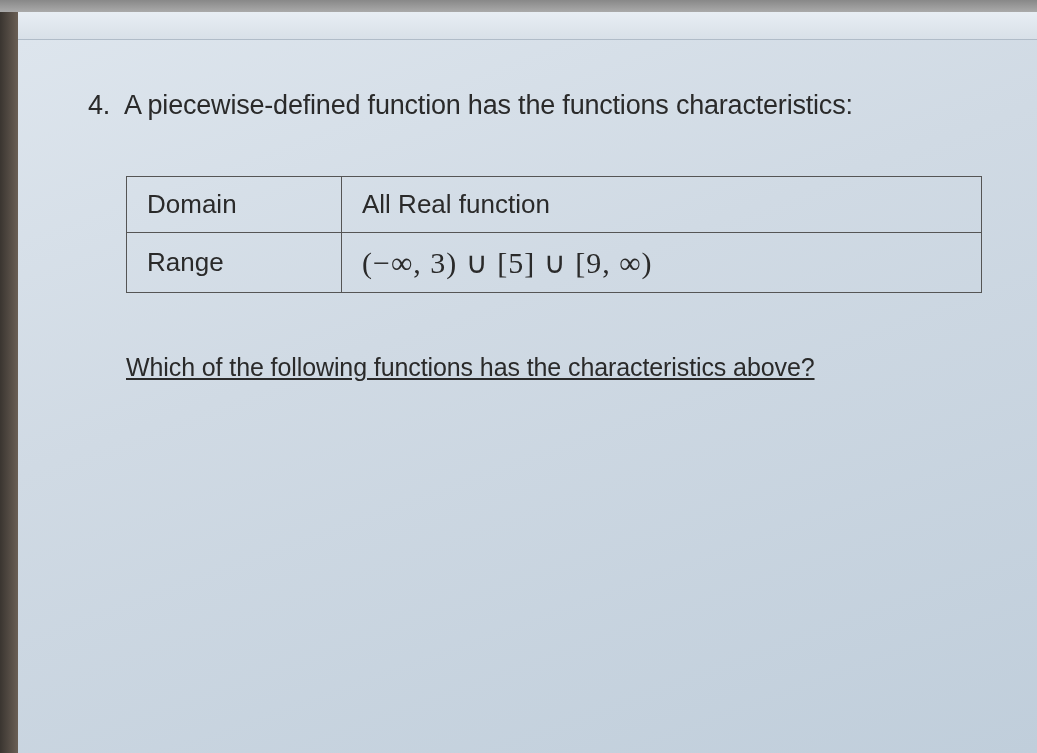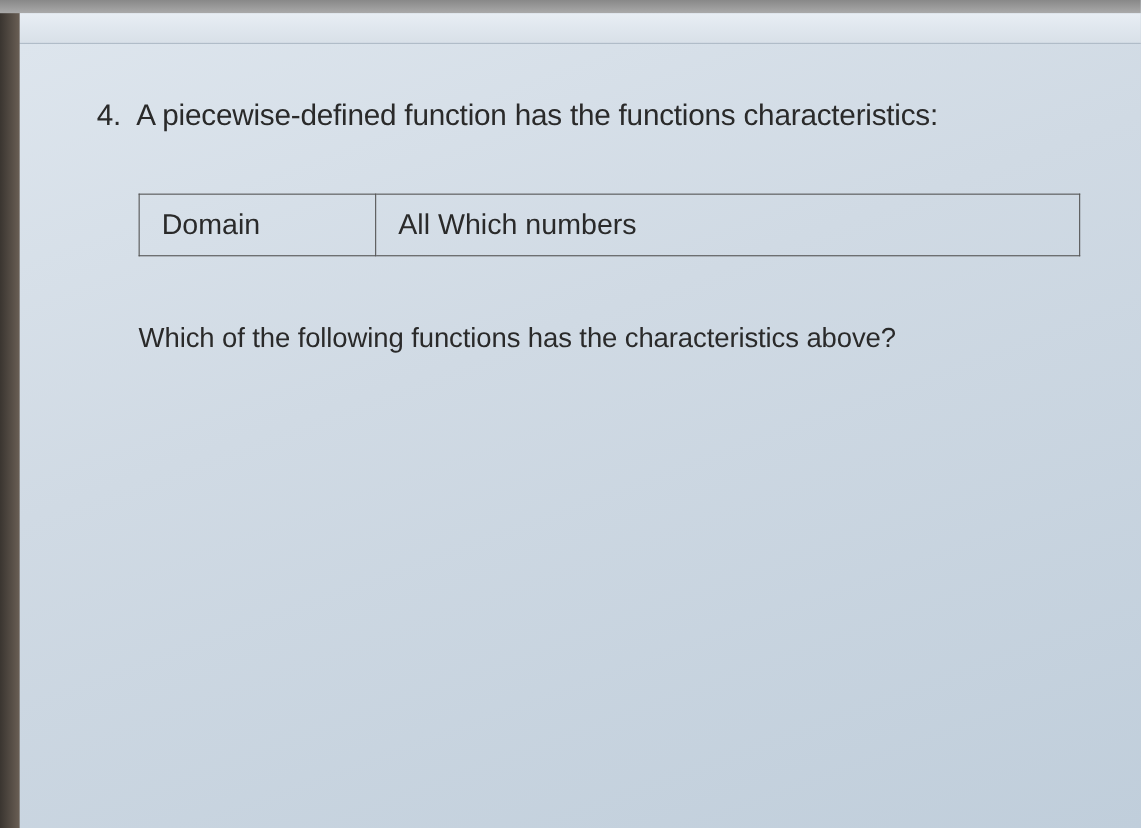--- a/index.html
+++ b/index.html
@@ -79,40 +79,47 @@
     .math-expr {
       font-family: 'Cambria Math', 'Times New Roman', serif;
       font-size: 30px;
       letter-spacing: 1px;
     }
     .follow-up {
       font-size: 25px;
       color: #2a2a2a;
       margin-left: 38px;
       letter-spacing: -0.1px;
+      text-decoration: underline;
     }
   </style>
 </head>
 <body>
 
 <div class="screen-edge-left"></div>
 <div class="screen-edge-top"></div>
 <div class="top-bar"></div>
 
 <div class="content-area">
 
   <div class="question-line">
     <span class="question-number">4.</span>
     <span>A piecewise-defined function has the functions characteristics:</span>
   </div>
 
   <table class="char-table">
     <tbody>
         <tr>
       <td class="label-cell">Domain</td>
-      <td class="value-cell">All Which numbers</td>
+      <td class="value-cell">All Real function</td>
+    </tr>
+    <tr>
+      <td class="label-cell">Range</td>
+      <td class="value-cell">
+        <span class="math-expr">(−∞, 3) ∪ [5] ∪ [9, ∞)</span>
+      </td>
     </tr>
   </tbody>
     </table>
 
   <div class="follow-up">Which of the following functions has the characteristics above?</div>
 
 </div>
 
 </body></html>

